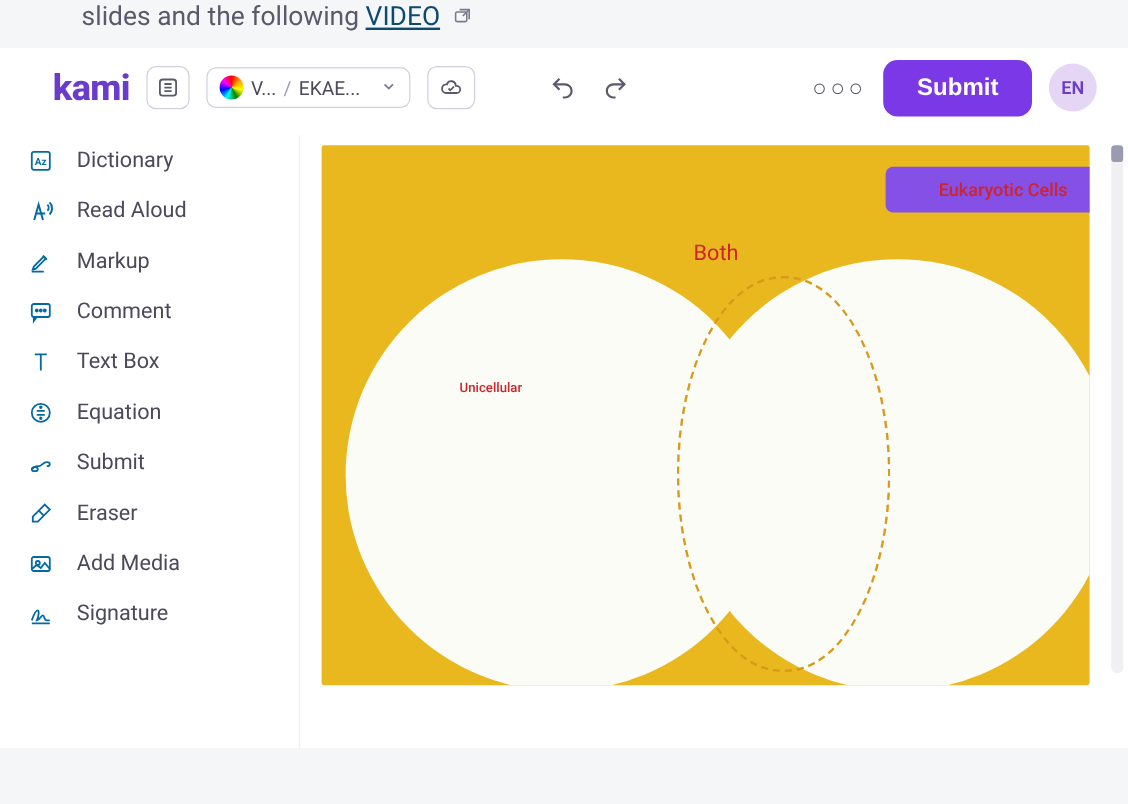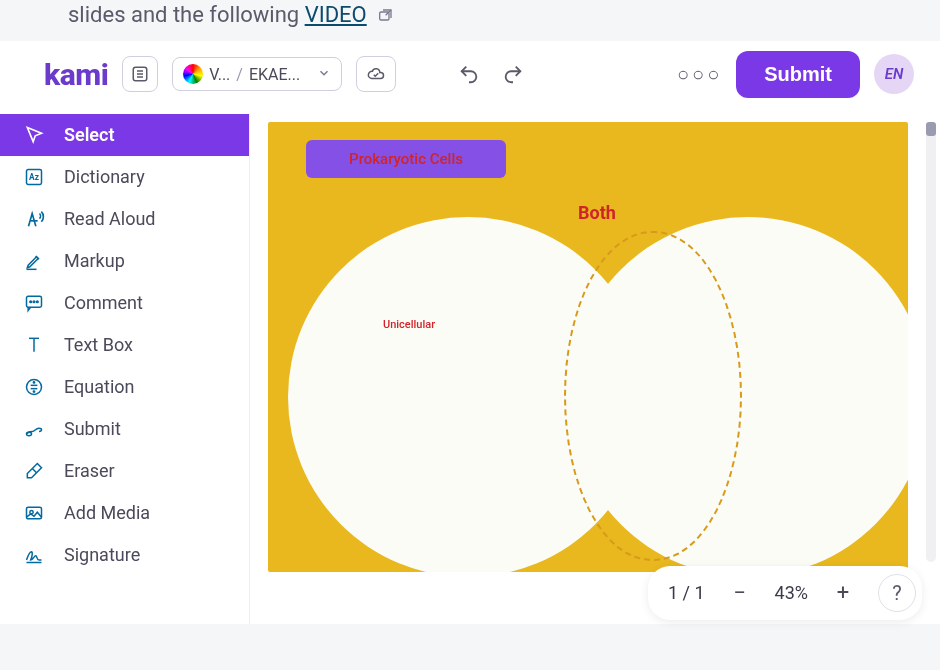--- a/index.html
+++ b/index.html
@@ -89,21 +89,20 @@
     cursor: pointer;
   }
   .lang {
     width: 40px; height: 40px;
     border-radius: 50%;
     background: #e6d6f5;
     color: #6b3ccc;
     display: flex; align-items: center; justify-content: center;
     font-size: 15px; font-weight: 600;
     cursor: pointer;
-    font-style: italic;
   }
   
   .main {
     display: flex;
     height: 510px;
     background: #fff;
   }
   .sidebar {
     width: 250px;
     background: #fff;
@@ -153,21 +152,21 @@
     border-radius: 6px;
     font-weight: 500;
   }
   .label-left { top: 18px; left: 38px; width: 200px; text-align: center; }
   .label-right { top: 18px; right: -10px; width: 180px; text-align: center; padding-right: 0; border-top-right-radius: 0; border-bottom-right-radius: 0;}
   .both-label {
     position: absolute;
     top: 80px; left: 310px;
     color: #d0242a;
     font-size: 18px;
-    font-weight: 700;
+    font-weight: 400;
   }
   .venn {
     position: absolute;
     top: 95px; left: 20px;
     width: 700px; height: 400px;
   }
   .circle {
     position: absolute;
     border-radius: 50%;
     background: #fcfcf7;
@@ -307,28 +306,20 @@
 
   <button class="submit">Submit</button>
 
   <div class="lang">EN</div>
 </div>
 
 <div class="main">
 
   <div class="sidebar">
 
-    <div class="tool active">
-      <span class="ticon">
-        <svg width="20" height="20" viewBox="0 0 24 24" fill="none" stroke="currentColor" stroke-width="2">
-            <path d="M4 3l7 17 2.5-7L21 10 4 3z"></path>
-          </svg>
-      </span>
-      <span>Select</span>
-    </div>
 
     <div class="tool">
       <span class="ticon">
         <svg width="20" height="20" viewBox="0 0 24 24" fill="none" stroke="currentColor" stroke-width="1.8">
             <rect x="3" y="3" width="18" height="18" rx="2"></rect>
             <text x="6" y="16" font-size="10" fill="currentColor" stroke="none" font-weight="bold">Az</text>
           </svg>
       </span>
       <span>Dictionary</span>
     </div>
@@ -431,37 +422,28 @@
             <line x1="3" y1="21" x2="21" y2="21"></line>
           </svg>
       </span>
       <span>Signature</span>
     </div>
 
   </div>
 
   <div class="canvas-wrap">
     <div class="canvas">
-      <div class="label-box label-left">Prokaryotic Cells</div>
+      <div class="label-box label-right">Eukaryotic Cells</div>
       <div class="both-label">Both</div>
       <div class="venn">
         <div class="circle left"></div>
         <div class="circle right"></div>
         <div class="dashed-overlap"></div>
       </div>
       <div class="uni-label">Unicellular</div>
     </div>
 
     <div class="scrollbar">
       <div class="thumb"></div>
     </div>
 
-    <div class="bottombar">
-      <span class="pg">
-        <span>1</span> / <span>1</span>
-      </span>
-      <span class="bb-btn">−</span>
-      <span class="zoom">43%</span>
-      <span class="bb-btn">+</span>
-      <span class="help">?</span>
-    </div>
   </div>
 </div>
 
 </body></html>

